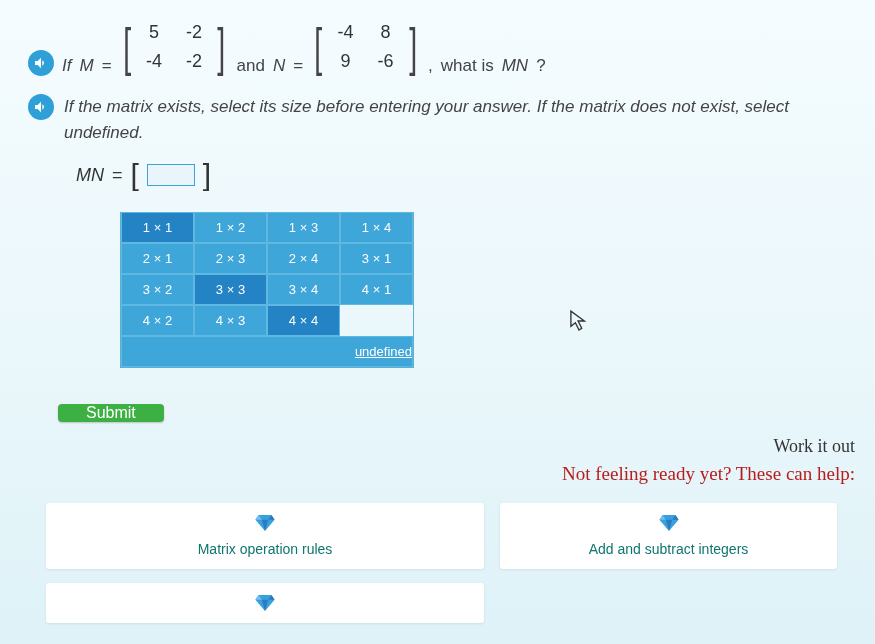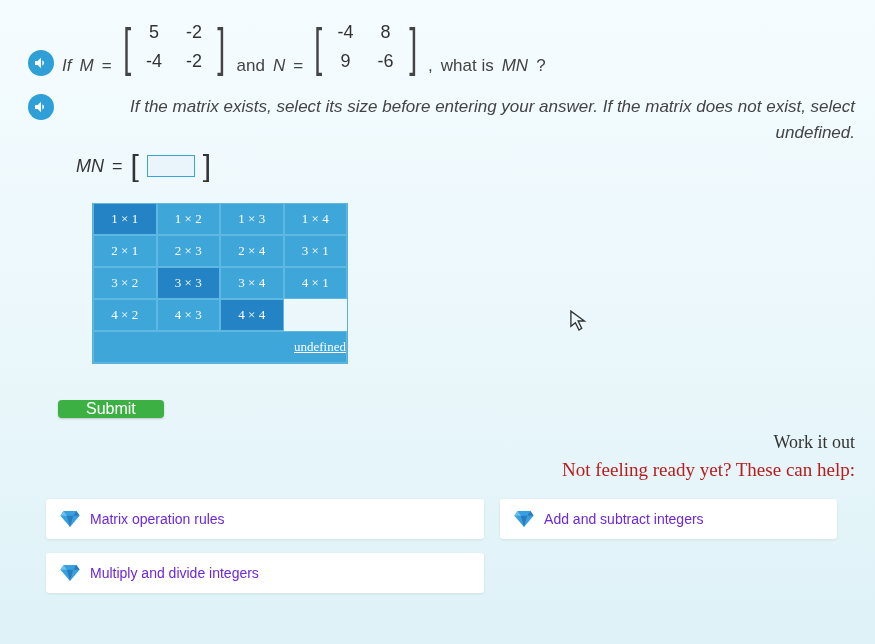--- a/index.html
+++ b/index.html
@@ -6,37 +6,37 @@
 body { font-family: Verdana, Geneva, sans-serif; background: linear-gradient(180deg, #f5fcff 0%, #eaf7fb 55%, #def2f7 100%); width: 875px; height: 644px; overflow: hidden; position: relative; color: #333; }
 .content { padding: 18px 20px 0 28px; }
 .qrow { display: flex; align-items: flex-end; gap: 8px; font-size: 17px; color: #444; font-style: italic; margin-bottom: 18px; flex-wrap: wrap; }
 .qrow .normal { font-style: normal; }
 .audio-btn { width: 26px; height: 26px; border-radius: 50%; background: #2f9fd8; display: flex; align-items: center; justify-content: center; flex: none; }
 .audio-btn svg { width: 16px; height: 16px; fill: #fff; }
 .matrix { display: inline-flex; align-items: center; font-style: normal; }
 .matrix .bracket { font-size: 52px; line-height: 0.85; font-weight: 100; color: #444; transform: scaleX(0.55); }
 .matrix table { border-collapse: collapse; }
 .matrix td { padding: 4px 12px; text-align: center; font-size: 18px; color: #333; }
-.instr { display: flex; align-items: flex-start; gap: 1px; font-size: 17px; color: #444; font-style: italic; margin-bottom: 4px; line-height: 1.5; text-align: right; }
+.instr { display: flex; align-items: flex-start; gap: 10px; font-size: 17px; color: #444; font-style: italic; margin-bottom: 13px; line-height: 1.5; }
 .answer-row { margin-left: 48px; font-size: 18px; font-style: italic; color: #333; display: flex; align-items: center; gap: 8px; margin-bottom: 20px; }
 .answer-row .brkt { font-size: 30px; font-weight: 100; font-style: normal; }
 .answer-cell { width: 48px; height: 22px; border: 1px solid #3ba3d6; background: #eaf5fb; display: inline-block; }
-.size-grid-wrap { margin-left: 64px; width: 256px; border: 1px solid #5ab0d8; border-top: none; font-family: Liberation Serif, serif; }
+.size-grid-wrap { margin-left: 92px; width: 294px; border: 1px solid #5ab0d8; border-top: none; }
 .size-grid { display: grid; grid-template-columns: repeat(4, 1fr); }
 .size-cell { background: #2383c4; color: #fff; text-align: center; padding: 7px 0; font-size: 13px; border: 1px solid #5fb8e2; cursor: pointer; }
 .size-cell.light { background: #3fa6da; }
 .undefined-cell { background: #3fa6da; color: #fff; text-align: right; padding: 7px 0; font-size: 13px; text-decoration: underline; border: 1px solid #5fb8e2; cursor: pointer; }
 .submit-btn { margin: 36px 0 0 30px; background: #3cb043; color: #fff; border: none; border-radius: 4px; padding: 0 28px; font-size: 16px; cursor: pointer; box-shadow: 0 1px 2px rgba(0,0,0,0.2); }
 .workout { text-align: right; margin-top: 14px; font-family: Liberation Serif, serif; }
 .workout-title { font-size: 18px; color: #333; margin-bottom: 6px; }
 .workout-sub { font-size: 19px; color: #b91c1c; }
 .help-area { margin-top: 18px; padding: 0 18px; display: flex; gap: 16px; }
 .help-col-left { flex: 1.3; display: flex; flex-direction: column; gap: 14px; }
 .help-col-right { flex: 1; }
-.help-card { background: #fff; border-radius: 3px; padding: 12px 14px; display: flex; align-items: center; gap: 10px; font-size: 14px; color: #6d28d9; box-shadow: 0 1px 3px rgba(0,0,0,0.08); cursor: pointer; }
+.help-card { background: #fff; border-radius: 3px; padding: 12px 14px; display: flex; align-items: center; gap: 10px; font-size: 14px; color: #0f766e; box-shadow: 0 1px 3px rgba(0,0,0,0.08); cursor: pointer; flex-direction: column; }
 .gem { width: 20px; height: 16px; }
 .cursor { position: absolute; left: 570px; top: 310px; width: 18px; height: 22px; }
 </style>
 </head>
 <body>
 
 <div class="content">
 
   <div class="qrow">
     <div class="audio-btn">
@@ -144,21 +144,20 @@
           </svg>
         <span>Matrix operation rules</span>
       </div>
       <div class="help-card">
         <svg class="gem" viewBox="0 0 24 20">
             <polygon points="4,0 20,0 24,6 12,20 0,6" fill="#39a0df"></polygon>
             <polygon points="4,0 8,6 0,6" fill="#6bc0ee"></polygon>
             <polygon points="20,0 24,6 16,6" fill="#2b7bbf"></polygon>
             <polygon points="8,6 16,6 12,20" fill="#2b7bbf"></polygon>
           </svg>
-        <span>Multiply and divide integers</span>
       </div>
     </div>
     <div class="help-col-right">
       <div class="help-card">
         <svg class="gem" viewBox="0 0 24 20">
             <polygon points="4,0 20,0 24,6 12,20 0,6" fill="#39a0df"></polygon>
             <polygon points="4,0 8,6 0,6" fill="#6bc0ee"></polygon>
             <polygon points="20,0 24,6 16,6" fill="#2b7bbf"></polygon>
             <polygon points="8,6 16,6 12,20" fill="#2b7bbf"></polygon>
           </svg>

